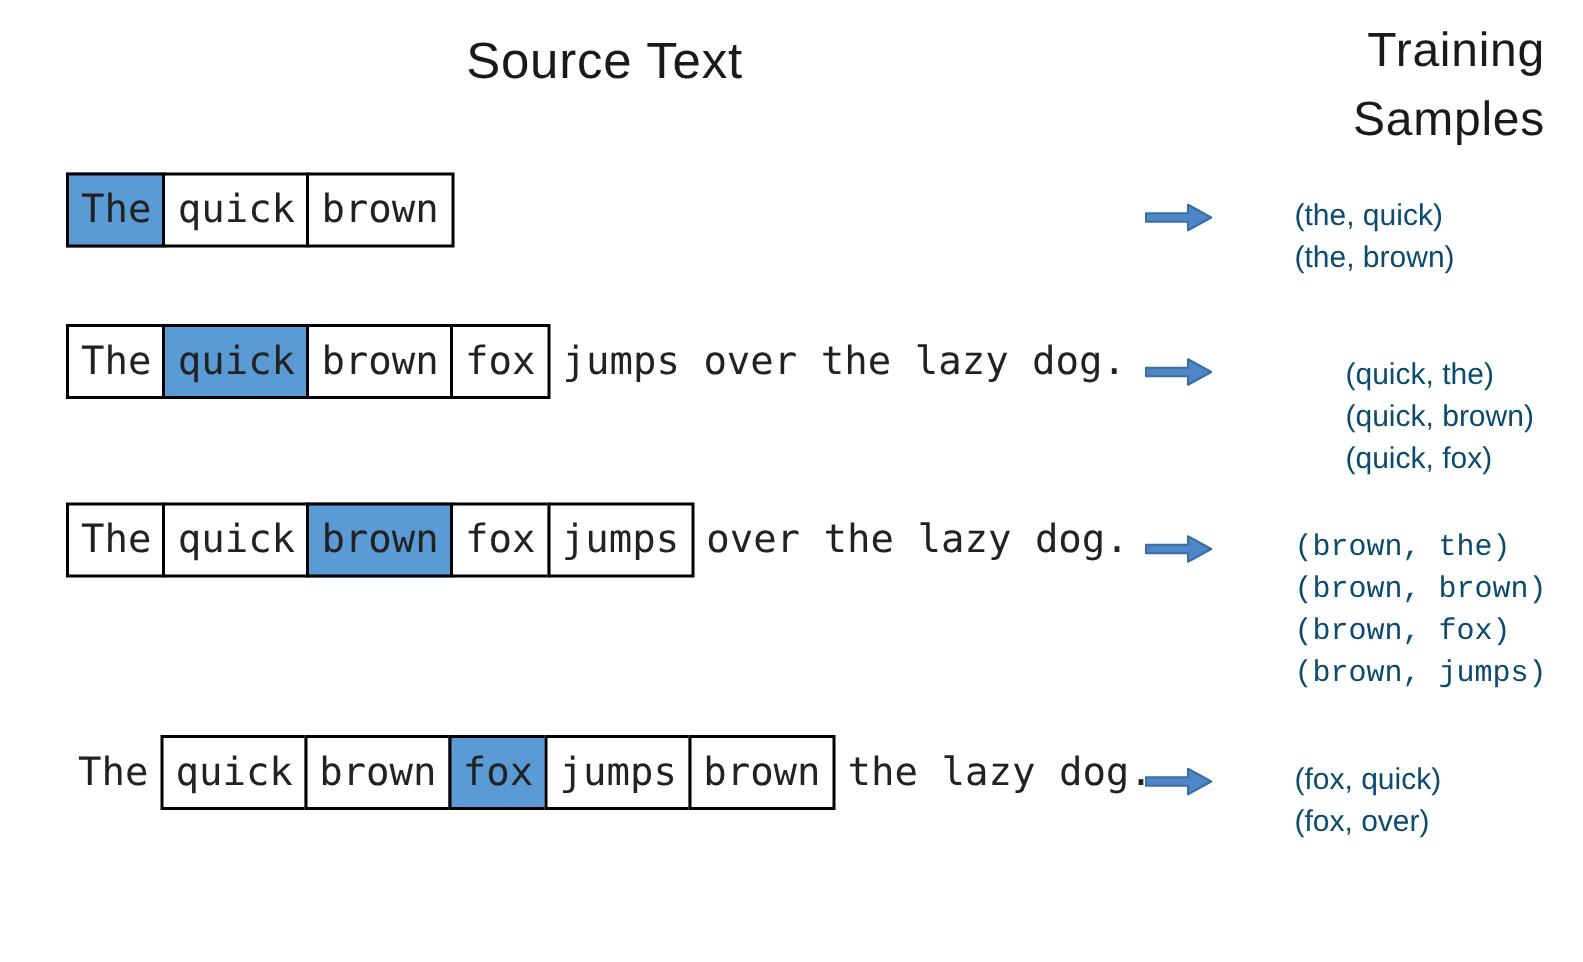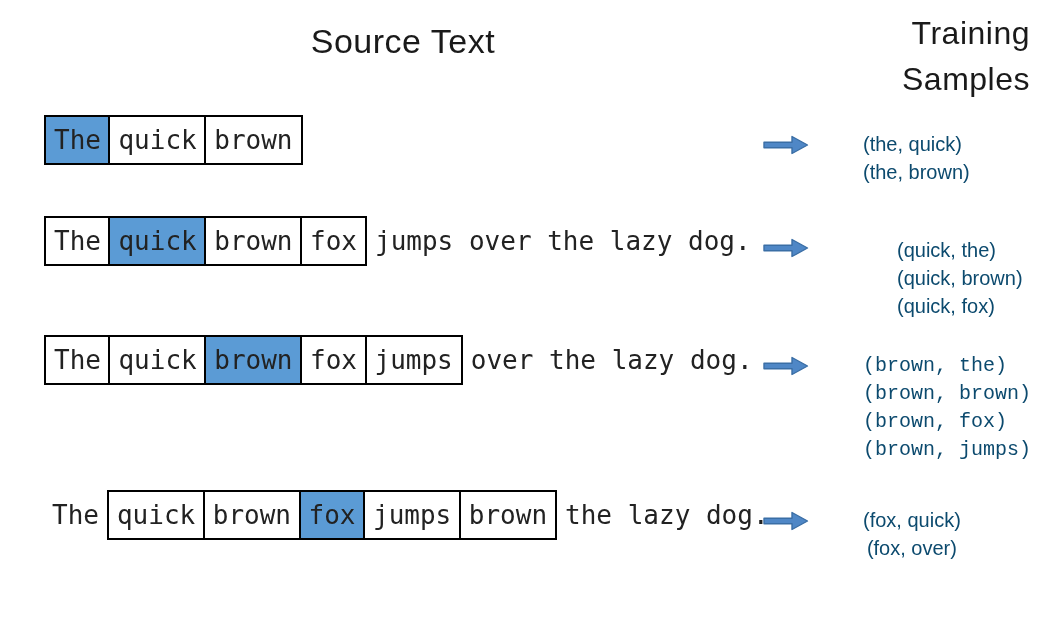--- a/index.html
+++ b/index.html
@@ -137,18 +137,18 @@
         <span class="word boxed">quick</span>
         <span class="word boxed merge">brown</span>
         <span class="word boxed hl merge">fox</span>
         <span class="word boxed merge">jumps</span>
         <span class="word boxed merge">brown</span>
         <span class="word">the lazy dog.</span>
       </div>
       <svg class="arrow" viewBox="0 0 46 20" style="top: 511px;">
         <path d="M1 7.2 L29 7.2 L29 1.5 L44.5 10 L29 18.5 L29 12.8 L1 12.8 Z" fill="#4F87C6" stroke="#3A6EA5" stroke-width="1.4" stroke-linejoin="round"></path>
       </svg>
-      <div class="samples-group" style="top: 506px; text-align: center;">
+      <div class="samples-group" style="top: 506px;">
         <div class="sample-line">(fox, quick)</div>
         <div class="sample-line">(fox, over)</div>
       </div>
     </div>
 </div>
 
 </body></html>

